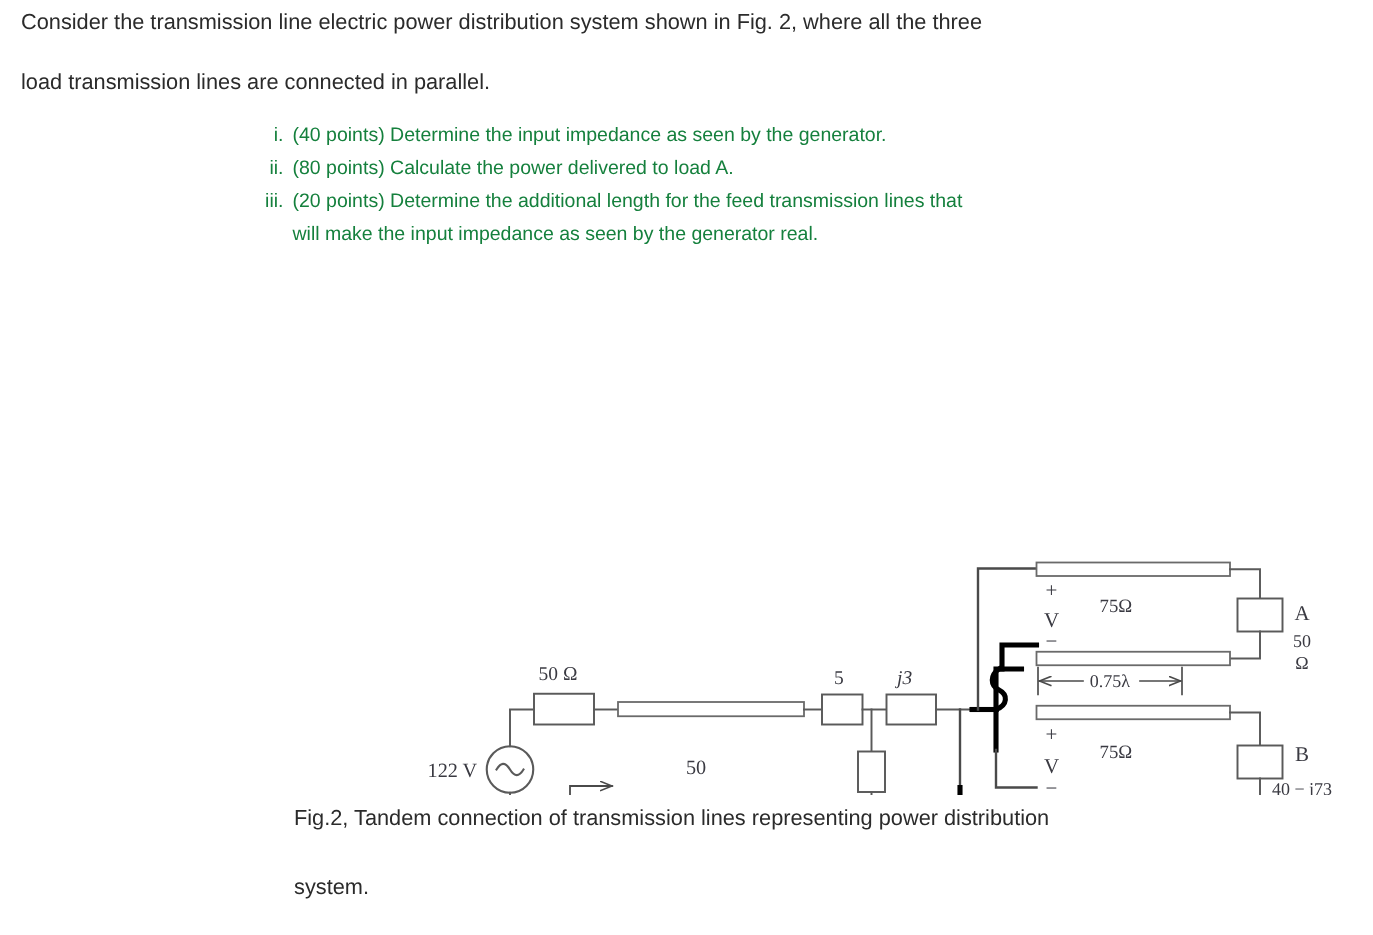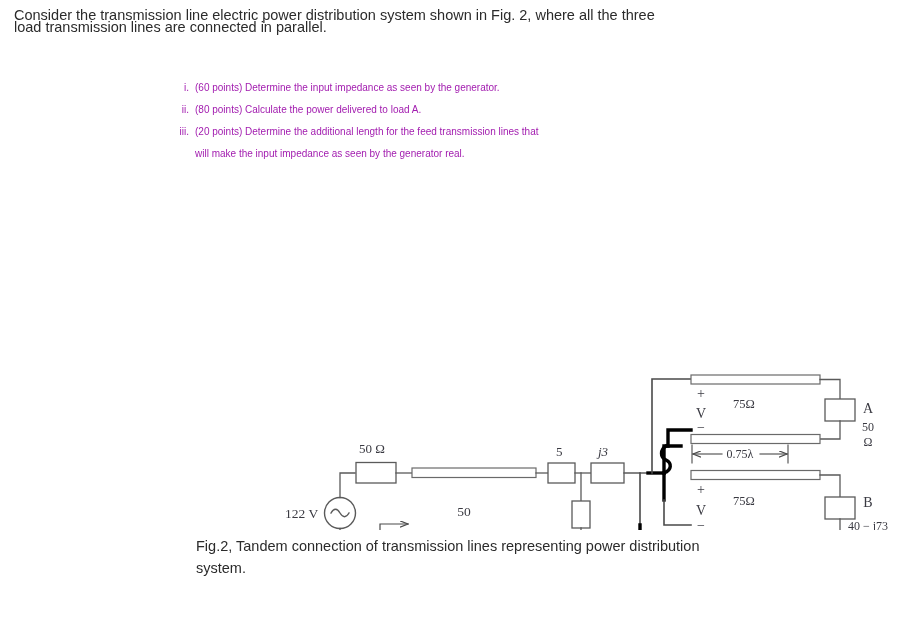--- a/index.html
+++ b/index.html
@@ -24,42 +24,42 @@
   
   .prose {
     position: absolute;
     font-family: "Liberation Sans", sans-serif;
     font-size: 14.5px;
     color: #2b2b2b;
     line-height: 1.0;
     white-space: nowrap;
   }
   #intro-line-1 { left: 14px; top: 8px; }
-  #intro-line-2 { left: 14px; top: 20px; }
+  #intro-line-2 { left: 14px; top: 48px; }
 
   .list-row {
     position: absolute;
-    font-size: 10px;
-    color: #a21caf;
+    font-size: 13px;
+    color: #15803d;
     white-space: nowrap;
   }
   .list-num {
     position: absolute;
     text-align: right;
     width: 24px;
   }
   .list-txt { position: absolute; left: 30px; }
 
   #li-1 { left: 165px; top: 82px; }
   #li-2 { left: 165px; top: 104px; }
   #li-3 { left: 165px; top: 126px; }
   #li-3b { left: 195px; top: 148px; }
 
   #caption-1 { left: 196px; top: 539px; }
-  #caption-2 { left: 196px; top: 561px; }
+  #caption-2 { left: 196px; top: 585px; }
 
   
   #diagram {
     position: absolute;
     left: 0;
     top: 180px;
     width: 915px;
     height: 350px;
   }
   #diagram svg { display: block; }
@@ -67,21 +67,21 @@
 </head>
 <body>
 
 <div id="page">
 
   <div class="prose" id="intro-line-1">Consider the transmission line electric power distribution system shown in Fig. 2, where all the three</div>
   <div class="prose" id="intro-line-2">load transmission lines are connected in parallel.</div>
 
   <div class="list-row" id="li-1">
     <span class="list-num">i.</span>
-    <span class="list-txt">(60 points) Determine the input impedance as seen by the generator.</span>
+    <span class="list-txt">(40 points) Determine the input impedance as seen by the generator.</span>
   </div>
   <div class="list-row" id="li-2">
     <span class="list-num">ii.</span>
     <span class="list-txt">(80 points) Calculate the power delivered to load A.</span>
   </div>
   <div class="list-row" id="li-3">
     <span class="list-num">iii.</span>
     <span class="list-txt">(20 points) Determine the additional length for  the feed transmission lines that</span>
   </div>
   <div class="list-row" id="li-3b">will make the input impedance as seen by the generator  real.</div>

